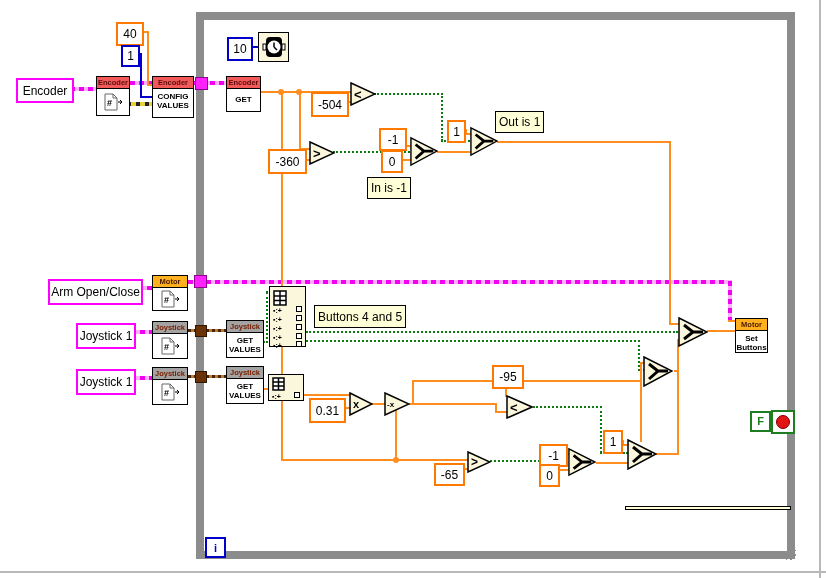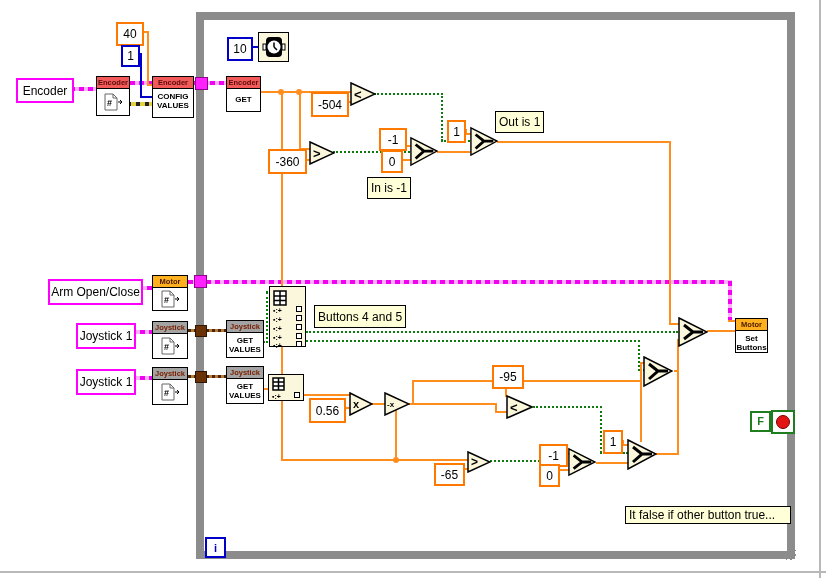--- a/index.html
+++ b/index.html
@@ -170,21 +170,21 @@
   <div class="const" style="left:379px;top:128px;width:24px;height:19px">
       <span>-1</span>
     </div>
   <div class="const" style="left:381px;top:150px;width:18px;height:19px">
       <span>0</span>
     </div>
   <div class="const" style="left:447px;top:120px;width:15px;height:19px">
       <span>1</span>
     </div>
   <div class="const" style="left:309px;top:398px;width:33px;height:21px">
-      <span>0.56</span>
+      <span>0.31</span>
     </div>
   <div class="const" style="left:492px;top:365px;width:28px;height:20px">
       <span>-95</span>
     </div>
   <div class="const" style="left:434px;top:463px;width:27px;height:19px">
       <span>-65</span>
     </div>
   <div class="const" style="left:539px;top:444px;width:25px;height:19px">
       <span>-1</span>
     </div>
@@ -214,21 +214,20 @@
   <div class="clabel" style="left:495px;top:111px;height:20px">
       <span>Out is 1</span>
     </div>
   <div class="clabel" style="left:367px;top:177px;height:20px">
       <span>In is -1</span>
     </div>
   <div class="clabel" style="left:314px;top:305px;height:21px">
       <span>Buttons 4 and 5</span>
     </div>
   <div class="comment" style="left:625px;top:506px;width:158px">
-    <div>It false if other button true...</div>
   </div>
 
   <div class="block" style="left:96px;top:76px;width:34px;height:40px">
     <div class="hdr red">Encoder</div>
     <div class="iconbody">
       <svg width="22" height="20" viewBox="0 0 22 20">
           <path d="M3,2 h8 l4,4 v12 h-12 z" fill="#fff" stroke="#666"></path>
           <path d="M11,2 v4 h4" fill="none" stroke="#666"></path>
           <text x="5" y="14" font-size="9" font-weight="bold" fill="#000">#</text>
           <path d="M16,10 h4 m0,0 l-2,-2 m2,2 l-2,2" stroke="#000" fill="none"></path>

